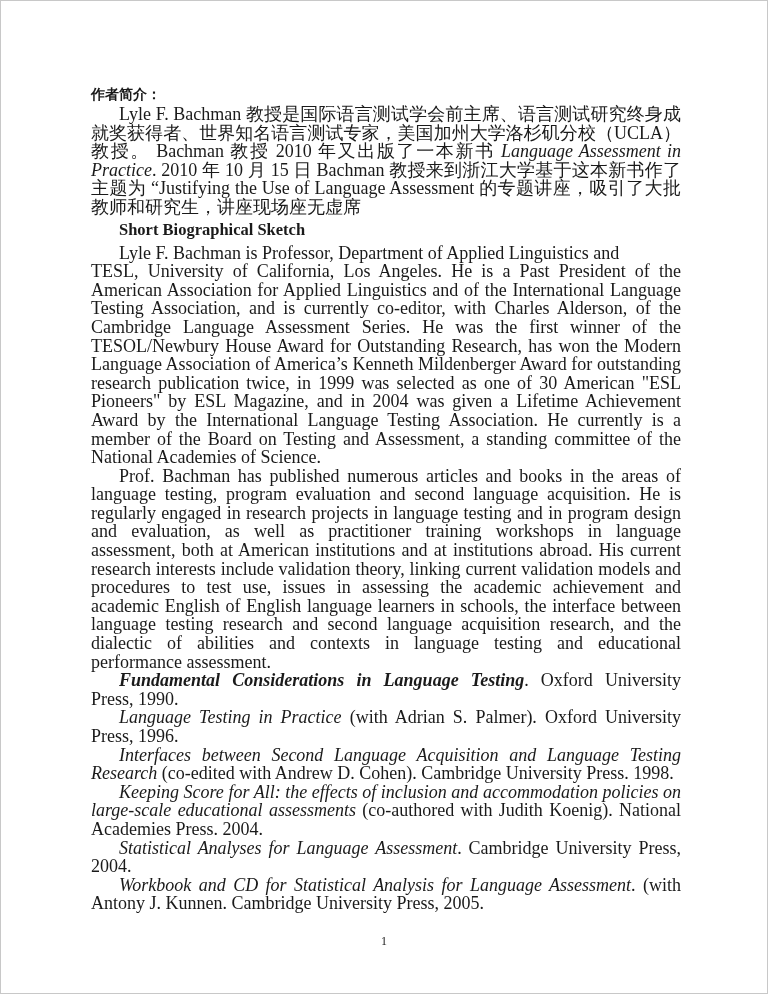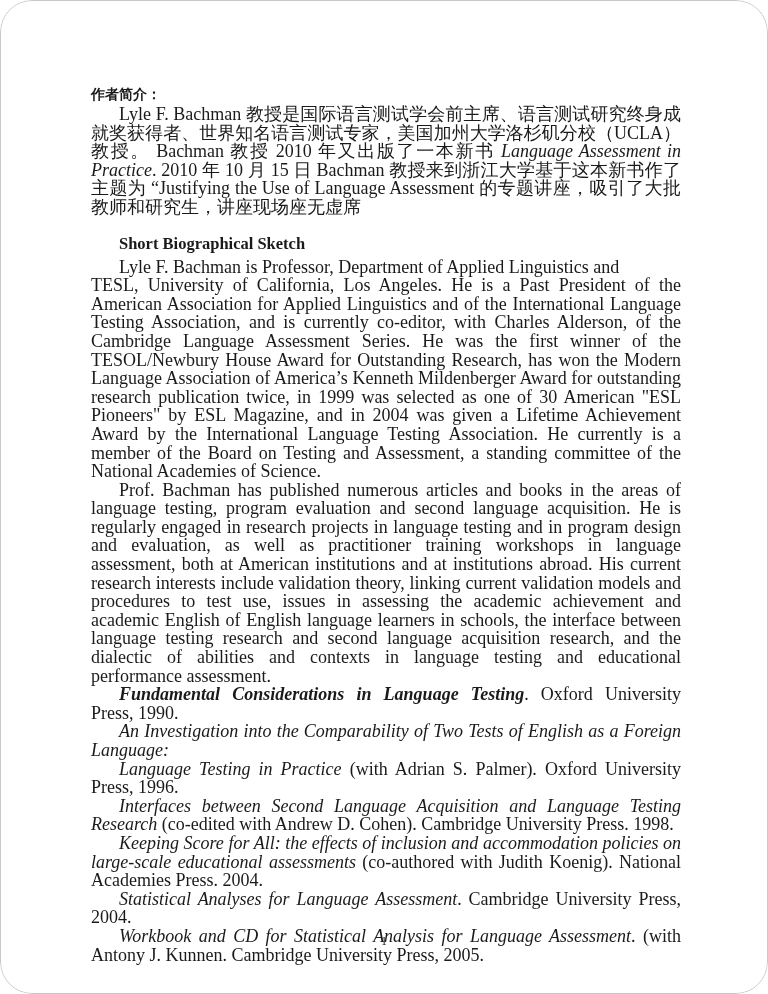--- a/index.html
+++ b/index.html
@@ -1,15 +1,15 @@
 <!DOCTYPE html>
 <html><head>
 <meta charset="utf-8">
 <style>
-  * { margin: 0; padding: 0; box-sizing: border-box; border-radius: 32px; }
+  * { margin: 0; padding: 0; box-sizing: border-box; }
   html, body { background: #ffffff; }
   body {
     font-family: "Liberation Serif", "DejaVu Serif", serif;
     color: #1a1a1a;
   }
   .page {
     position: relative;
     width: 768px;
     height: 994px;
     margin: 0 auto;
@@ -33,21 +33,21 @@
     font-size: 18px;
     line-height: 18.6px;
   }
   .justify { text-align: justify; }
   .indent { text-indent: 28px; }
   .en-heading {
     font-size: 16.5px;
     font-weight: bold;
     line-height: 24px;
     margin-left: 28px;
-    margin-top: 15px;
+    margin-top: 1px;
     margin-bottom: 2px;
   }
   .i  { font-style: italic; }
   .bi { font-style: italic; font-weight: bold; }
   .footer {
     position: absolute;
     left: 0; right: 0;
     bottom: 44px;
     text-align: center;
     font-size: 12px;
@@ -66,21 +66,20 @@
 
     <h2 class="en-heading">Short Biographical Sketch</h2>
 
     <p class="body justify indent"><span>Lyle F. Bachman is Professor, Department of Applied Linguistics and</span><br><span>TESL, University of California, Los Angeles. He is a Past President of the American Association for Applied Linguistics and of the International Language Testing Association, and is currently co-editor, with Charles Alderson, of the Cambridge Language Assessment Series. He was the first winner of the TESOL/Newbury House Award for Outstanding Research, has won the Modern Language Association of America’s Kenneth Mildenberger Award for outstanding research publication twice, in 1999 was selected as one of 30 American "ESL Pioneers" by ESL Magazine, and in 2004 was given a Lifetime Achievement Award by the International Language Testing Association. He currently is a member of the Board on Testing and Assessment, a standing committee of the National Academies of Science.</span></p>
 
     <p class="body justify indent">Prof. Bachman has published numerous articles and books in the areas of language testing, program evaluation and second language acquisition. He is regularly engaged in research projects in language testing and in program design and evaluation, as well as practitioner training workshops in language assessment, both at American institutions and at institutions abroad. His current research interests include validation theory, linking current validation models and procedures to test use, issues in assessing the academic achievement and academic English of English language learners in schools, the interface between language testing research and second language acquisition research, and the dialectic of abilities and contexts in language testing and educational performance assessment.</p>
 
 
     <p class="body justify indent"><span class="bi">Fundamental Considerations in Language Testing</span><span>. Oxford University Press, 1990.</span></p>
 
-    <p class="body justify indent"><span class="i">An Investigation into the Comparability of Two Tests of English as a Foreign Language:</span><span></span></p>
 
 
     <p class="body justify indent"><span class="i">Language Testing in Practice</span><span> (with Adrian S. Palmer). Oxford University Press, 1996.</span></p>
 
     <p class="body justify indent"><span class="i">Interfaces between Second Language Acquisition and Language Testing Research</span><span> (co-edited with Andrew D. Cohen). Cambridge University Press. 1998.</span></p>
 
     <p class="body justify indent"><span class="i">Keeping Score for All: the effects of inclusion and accommodation policies on large-scale educational assessments</span><span> (co-authored with Judith Koenig). National Academies Press. 2004.</span></p>
 
     <p class="body justify indent"><span class="i">Statistical Analyses for Language Assessment</span><span>. Cambridge University Press, 2004.</span></p>
 

